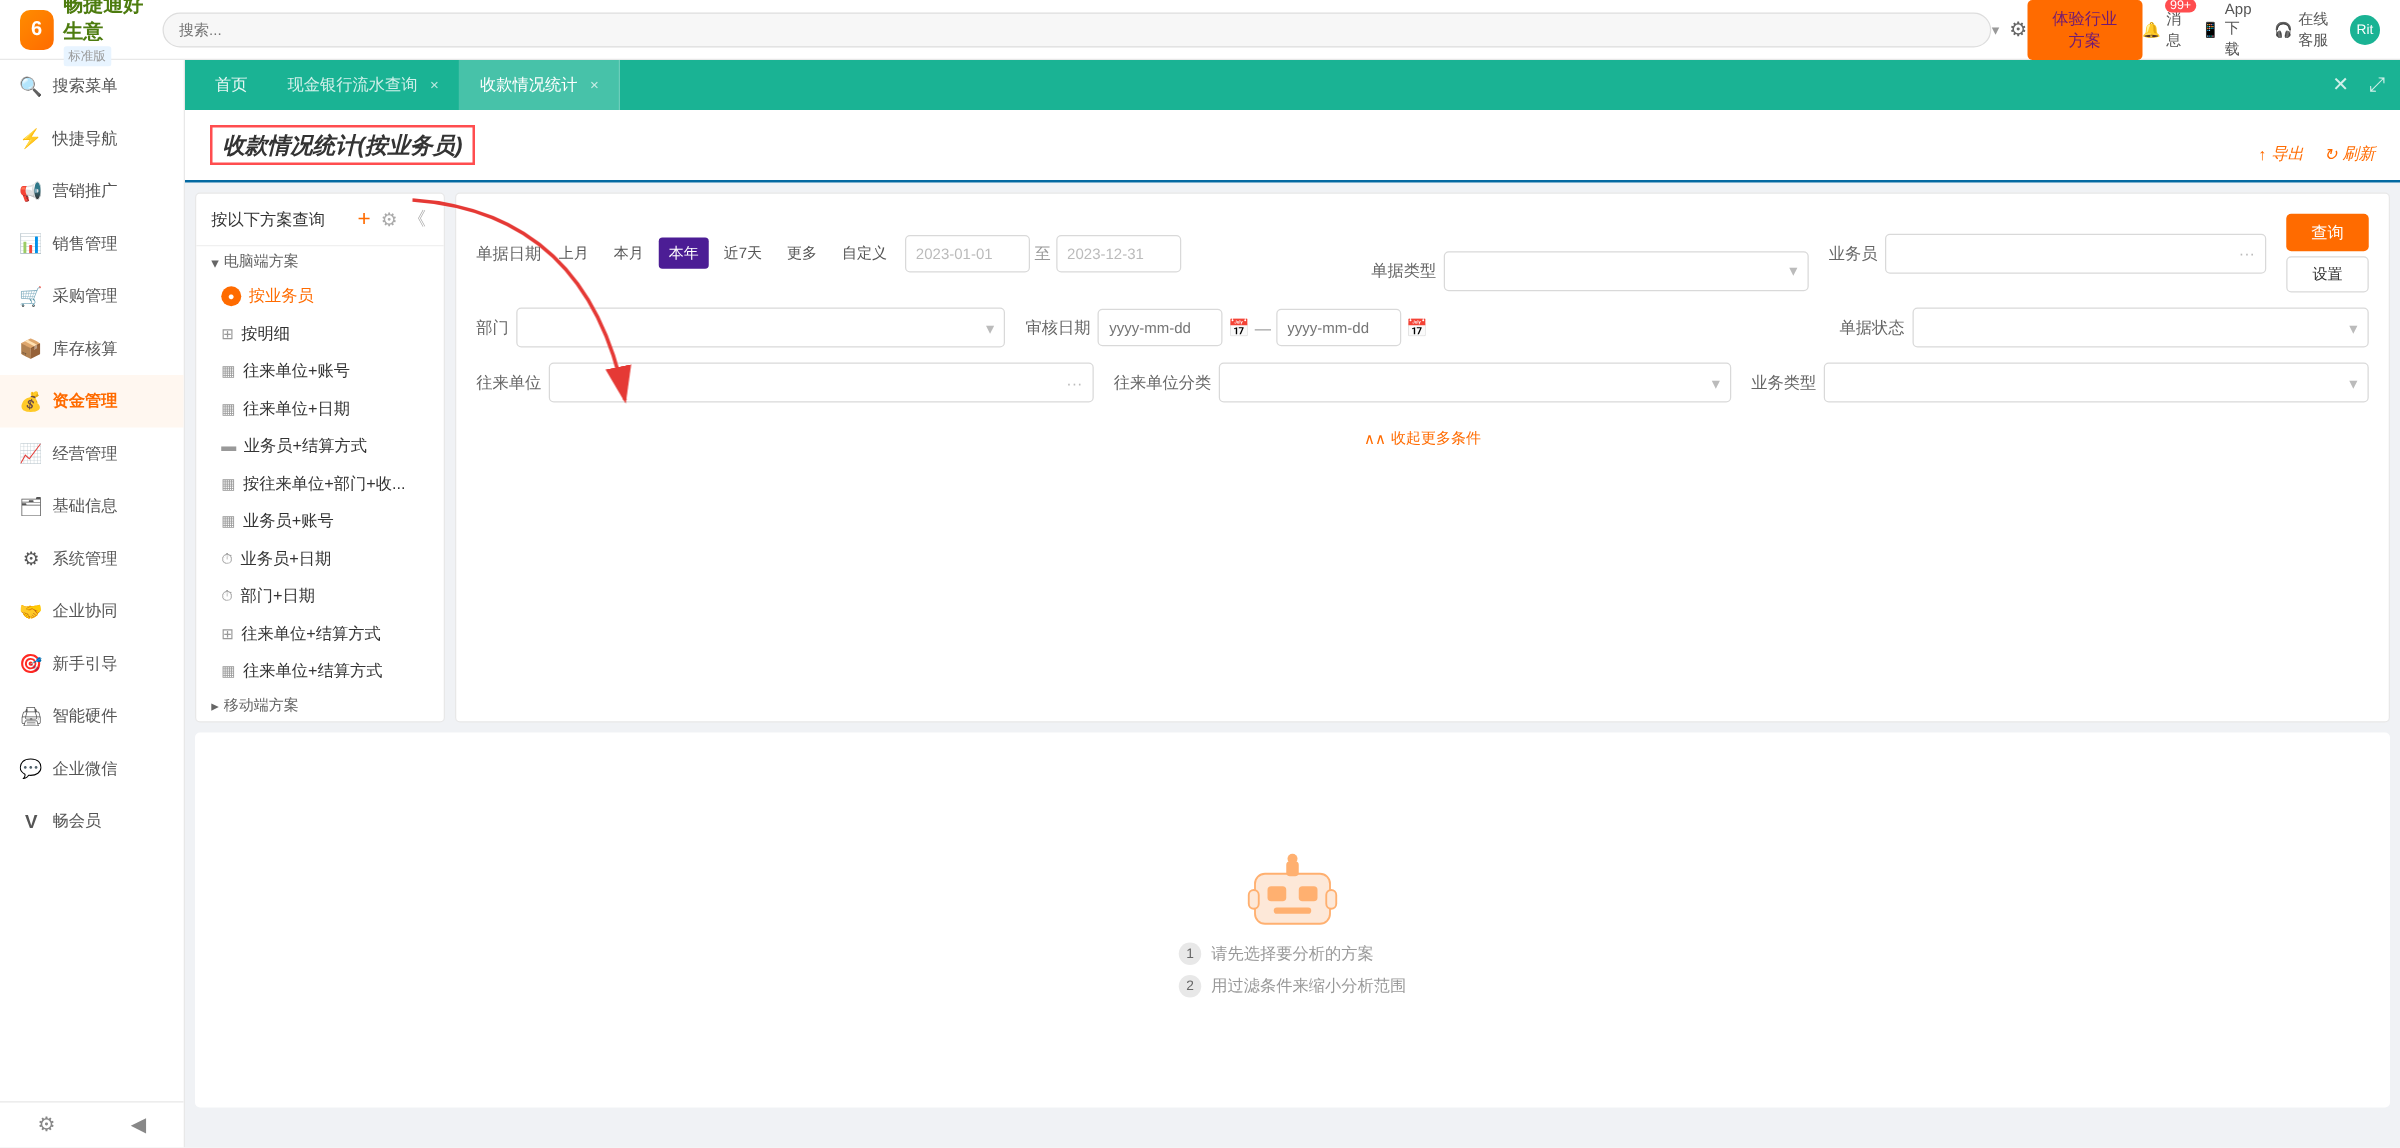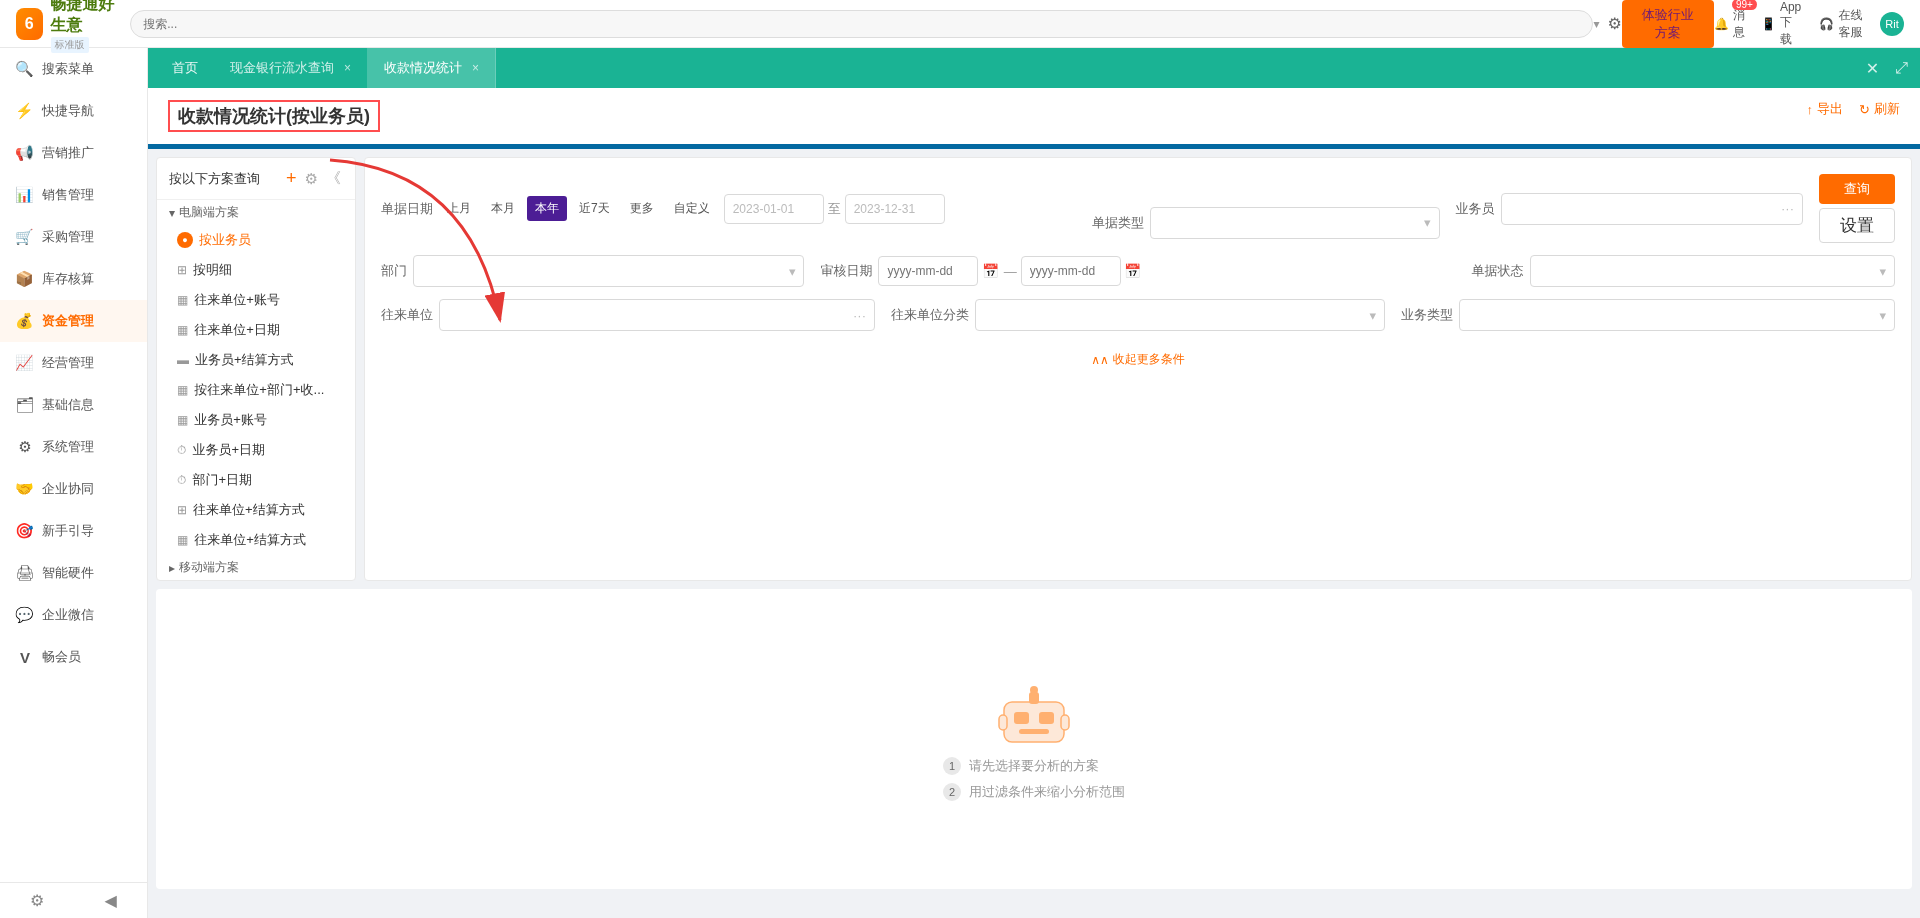--- a/index.html
+++ b/index.html
@@ -178,22 +178,23 @@
       flex: 1;
       overflow-y: auto;
       background: #f0f2f5;
     }
 
     
     .page-header {
       background: white;
       padding: 12px 20px;
       display: flex;
-      align-items: flex-start;
-      border-bottom: 5px solid #0369a1;
+      align-items: flex-end;
+      border-bottom: 2px solid #0369a1;
+      font-style: italic;
     }
     .page-title {
       font-size: 18px;
       font-weight: bold;
       color: #333;
       border: 2px solid #ff4d4f;
       padding: 2px 8px;
     }
     .page-header-actions {
       margin-left: auto;
@@ -312,21 +313,21 @@
       cursor: pointer;
       font-size: 13px;
     }
     .btn-setting {
       background: white;
       color: #333;
       border: 1px solid #d9d9d9;
       border-radius: 4px;
       padding: 5px 20px;
       cursor: pointer;
-      font-size: 17px;
+      font-size: 12px;
     }
     .collapse-btn {
       display: flex;
       align-items: center;
       justify-content: center;
       padding: 8px;
       color: #ff6b00;
       cursor: pointer;
       font-size: 12px;
       gap: 4px;

